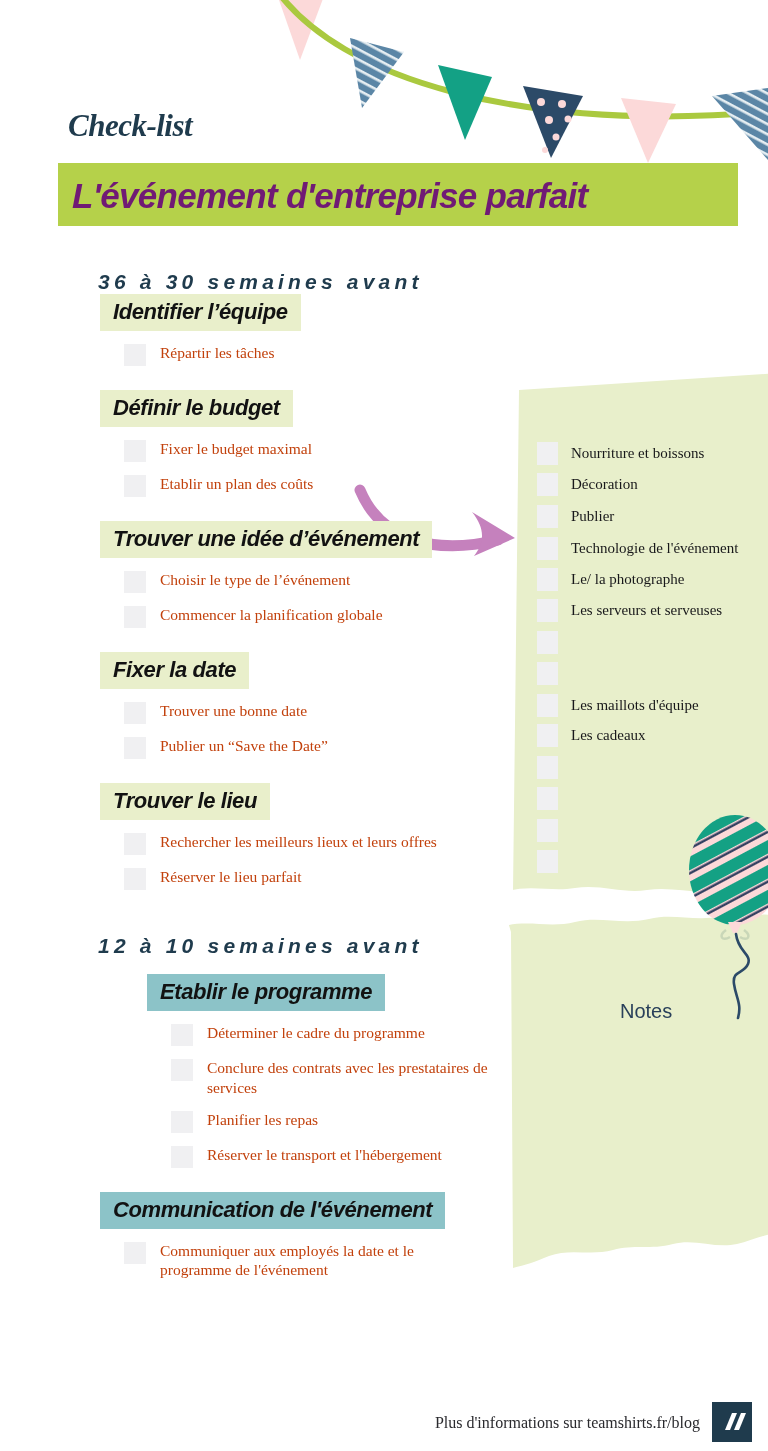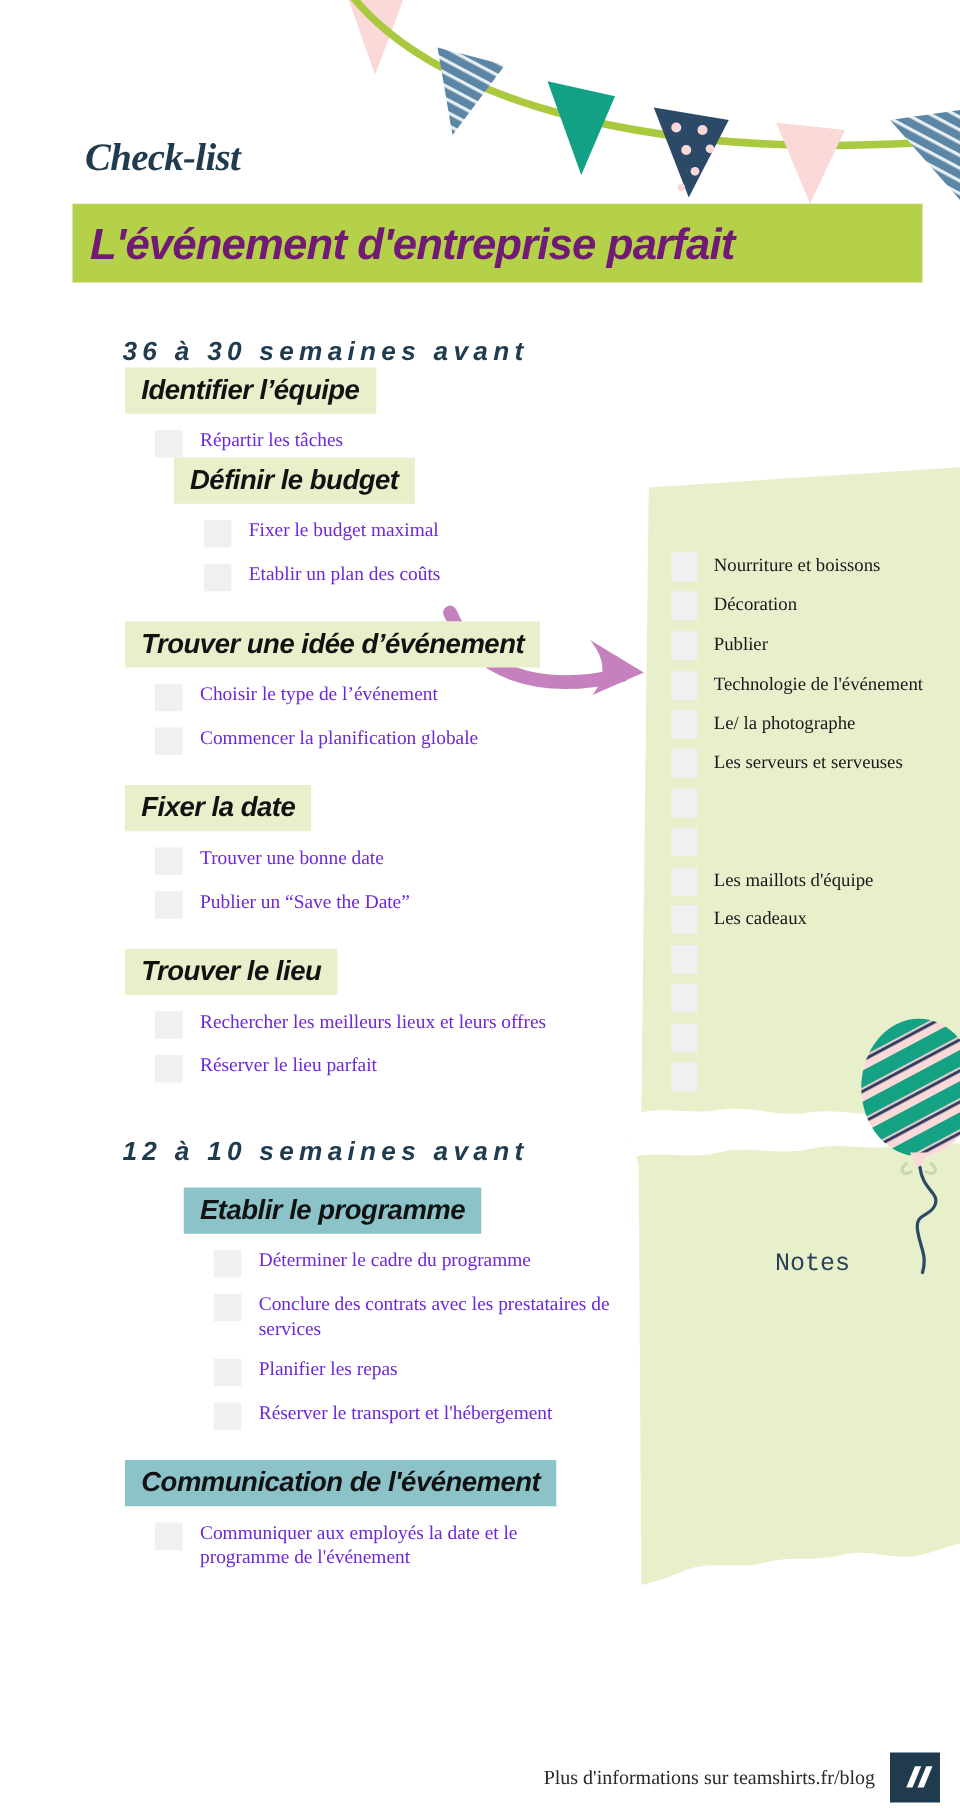--- a/index.html
+++ b/index.html
@@ -62,21 +62,21 @@
     margin-left: 124px; margin-top: 12px; width: 360px;
   }
   .chk {
     flex: 0 0 auto;
     width: 22px; height: 22px;
     background: #f0f0f2;
     margin-right: 14px; margin-top: 1px;
   }
   .task-label {
     font-family: "Liberation Serif", serif;
-    font-size: 15.5px; color: #6d28d9; line-height: 1.28;
+    font-size: 15.5px; color: #c2410c; line-height: 1.28;
   }
 
   
   #notes-panel {
     position: absolute; left: 505px; top: 372px;
     width: 290px; height: 965px;
   }
   #panel-shape { position: absolute; inset: 0; }
   .panel-row {
     position: absolute; display: flex; align-items: center;
@@ -86,21 +86,21 @@
     flex: 0 0 auto; width: 21px; height: 23px;
     background: #f0f0f2; margin-right: 13px;
   }
   .panel-label {
     font-family: "Liberation Serif", serif;
     font-size: 15px; color: #18181a; white-space: nowrap;
   }
   #balloon { position: absolute; left: 175px; top: 440px; width: 110px; height: 215px; }
   #notes-word {
     position: absolute; left: 115px; top: 628px;
-    font-family: Liberation Mono, monospace;
+    font-family: Liberation Sans, sans-serif;
     font-size: 20px; color: #29405a;
   }
 
   
   #arrow { position: absolute; left: 352px; top: 478px; width: 175px; height: 85px; }
 
   
   #footer-text {
     position: absolute; right: 68px; bottom: 19px;
     font-family: "Liberation Serif", serif;
@@ -247,21 +247,21 @@
     <path d="M8,12 C28,60 78,78 146,62" stroke="#c581bd" stroke-width="11" fill="none" stroke-linecap="round"></path>
     <path d="M120,34 L163,60 L122,78 C133,64 133,50 120,34 Z" fill="#c581bd"></path>
   </svg>
 
   <div id="left-col">
       <div class="period-title" style="margin-top: 0px; margin-bottom: 0;">36 à 30 semaines avant</div>
       <div style="margin-top: 0px;"><div class="group-head green">Identifier l’équipe</div><div class="task-row">
           <span class="chk"></span>
           <span class="task-label">Répartir les tâches</span>
         </div></div>
-      <div style=" padding-left: 39px;"><div class="group-head green">Définir le budget</div><div class="task-row">
+      <div style="margin-top: 24px;"><div class="group-head green">Définir le budget</div><div class="task-row">
           <span class="chk"></span>
           <span class="task-label">Fixer le budget maximal</span>
         </div><div class="task-row">
           <span class="chk"></span>
           <span class="task-label">Etablir un plan des coûts</span>
         </div></div>
       <div style="margin-top: 24px;"><div class="group-head green">Trouver  une idée d’événement</div><div class="task-row">
           <span class="chk"></span>
           <span class="task-label">Choisir le type de l’événement</span>
         </div><div class="task-row">

